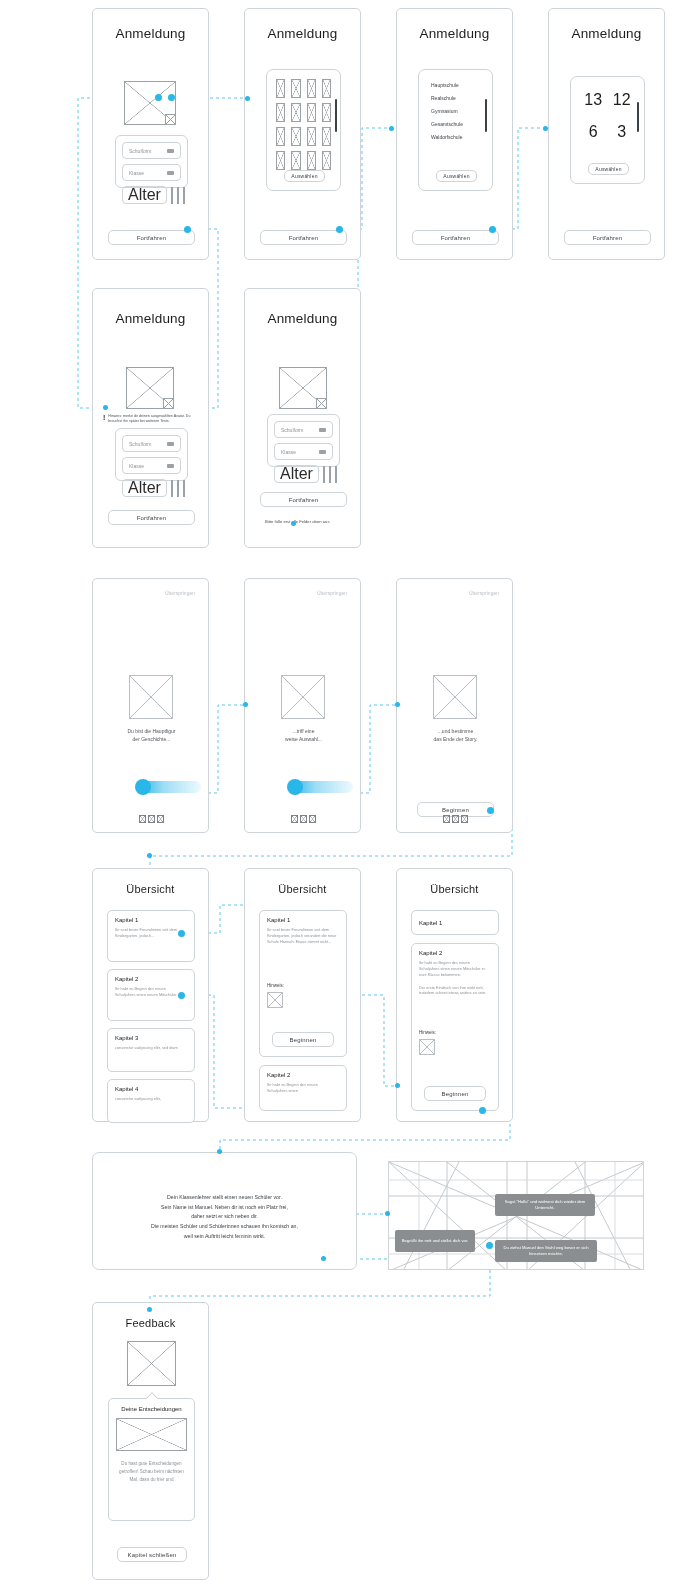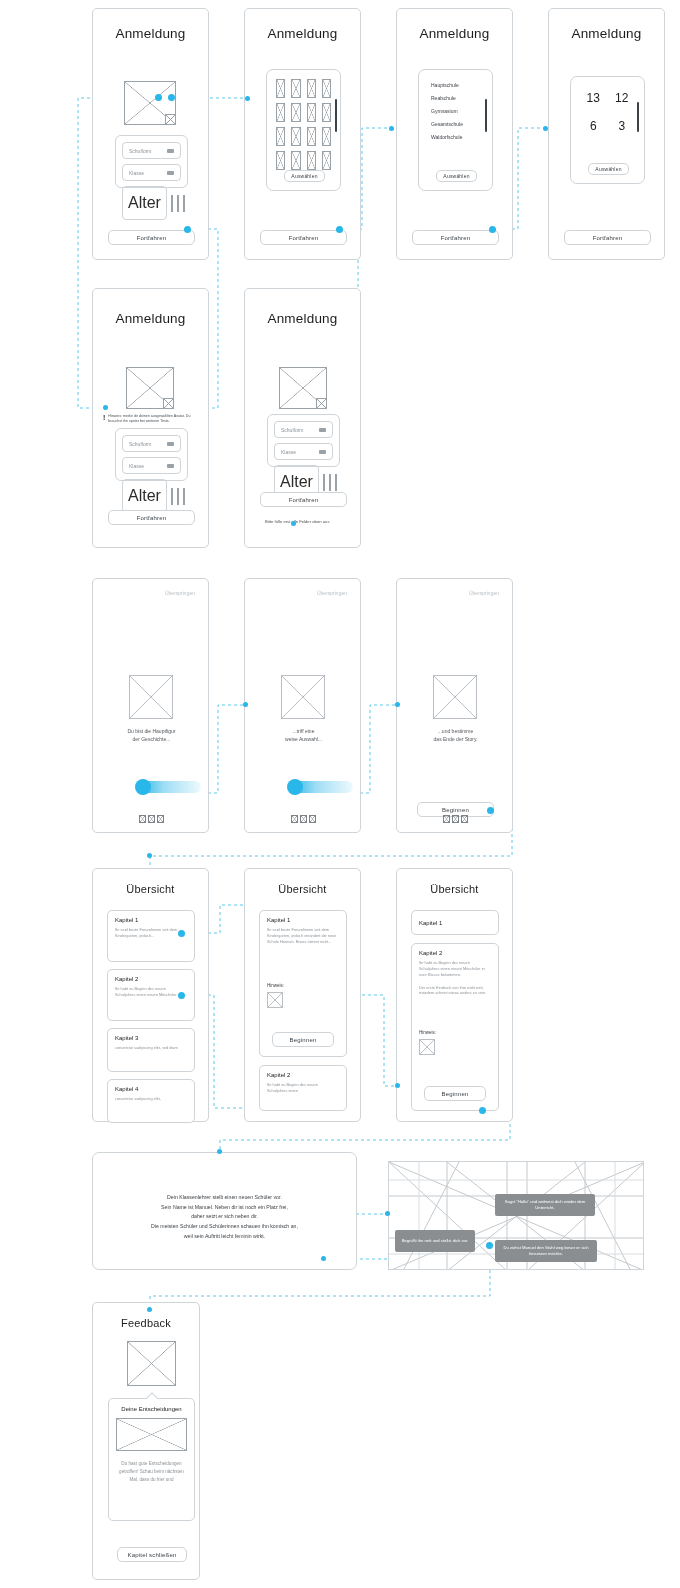--- a/index.html
+++ b/index.html
@@ -71,21 +71,21 @@
   .field {
     height: 17px; border: 1px solid #cfd4d8; border-radius: 4px;
     display: flex; align-items: center; justify-content: space-between;
     padding: 0 6px; margin-bottom: 5px; background: #fff;
   }
   .field span.lbl { font-size: 5px; color: #8d9398; }
   .field .dd { width: 7px; height: 4px; background: #9aa1a7; border-radius: 1px; }
   .agerow { display: flex; gap: 4px; align-items: center; }
   .agefield {
     flex: 1; height: 17px; border: 1px solid #cfd4d8; border-radius: 4px;
-    display: flex; align-items: center; justify-content: space-between; padding: 16px 5px;
+    display: flex; align-items: center; justify-content: space-between; padding: 8px 5px;
   }
   .minibox {
     width: 15px; height: 17px; border: 1px solid #9aa1a7;
     background:
       linear-gradient(to top right, transparent calc(50% - .5px), #9aa1a7 50%, transparent calc(50% + .5px)),
       linear-gradient(to bottom right, transparent calc(50% - .5px), #9aa1a7 50%, transparent calc(50% + .5px));
   }
 
   .btn {
     border: 1px solid #cfd4d8; border-radius: 5px;
@@ -97,21 +97,21 @@
 
   
   .agrid { display: grid; grid-template-columns: repeat(4, 1fr); gap: 5px 6px; }
   .agrid .imgbox { height: 19px; }
 
   .scrollbar { position: absolute; width: 2px; border-radius: 2px; background: #3c4145; }
 
   .listitem { font-size: 5px; color: #3a3f44; margin-bottom: 7px; }
 
   .numgrid { display: grid; grid-template-columns: 1fr 1fr; gap: 14px 8px; }
-  .num { font-size: 12px; text-align: center; color: #1d1d1d; }
+  .num { font-size: 16px; text-align: center; color: #1d1d1d; }
 
   .hint-row { display: flex; align-items: flex-start; gap: 3px; }
   .bang {
     font-size: 7px; color: #2b2b2b; line-height: 1; font-weight: 700;
   }
   .hinttext { font-size: 3.6px; color: #4a4f54; line-height: 1.35; }
   .errtext { font-size: 4.2px; color: #4a4f54; }
 
   .skip { font-size: 5px; color: #b9bfc4; text-align: right; }
   .centerline { font-size: 5px; color: #52575c; text-align: center; line-height: 1.6; }
@@ -499,21 +499,21 @@
       <g stroke="#d8dcdf" stroke-width="1" fill="none">
         <path d="M30 0 L30 109 M226 0 L226 109"></path>
         <path d="M0 18 L256 18 M0 92 L256 92"></path>
       </g>
     </svg>
     <div class="choice" style="left:106px;top:32px;width:100px;height:22px">Sagst "Hallo" und widmest dich wieder dem Unterricht.</div>
     <div class="choice" style="left:6px;top:68px;width:80px;height:22px">Begrüßt ihn nett und stellst dich vor.</div>
     <div class="choice" style="left:106px;top:78px;width:102px;height:22px">Du ziehst Manuel den Stuhl weg bevor er sich hinsetzen möchte.</div>
   </div>
 
-  <div class="phone" style="left:92px;top:1302px;width:108px;height:278px">
+  <div class="phone" style="left:92px;top:1302px;width:117px;height:278px">
     <div class="title sm" style="margin-top:14px">Feedback</div>
     <div class="imgbox" style="position:absolute;left:34px;top:38px;width:49px;height:45px"></div>
     <div class="fbcard" style="position:absolute;left:15px;top:95px;width:87px;height:123px">
       <div class="notch"></div>
       <div class="fbtitle">Deine Entscheidungen</div>
       <div class="imgbox" style="width:71px;height:33px;margin:0 auto"></div>
       <div class="fbbody" style="margin-top:9px">Du hast gute Entscheidungen getroffen! Schau beim nächsten Mal, dass du hier und</div>
     </div>
     <div class="btn" style="position:absolute;left:24px;bottom:17px;width:70px">Kapitel schließen</div>
   </div>

